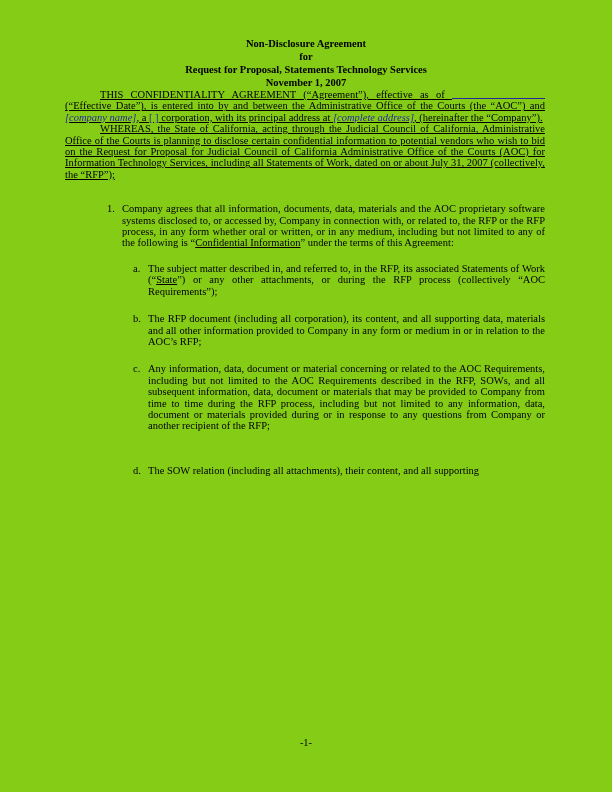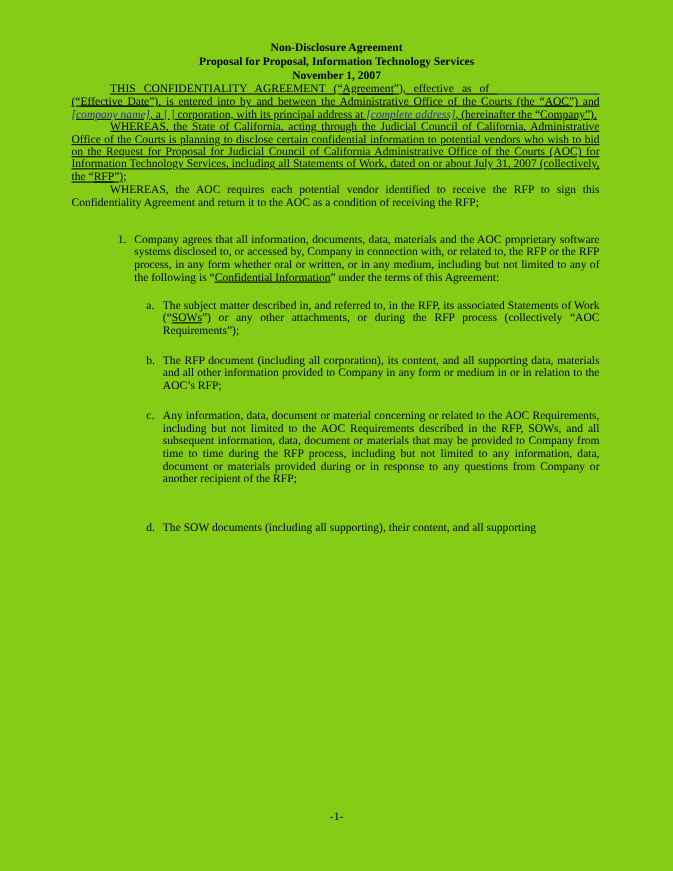--- a/index.html
+++ b/index.html
@@ -73,56 +73,56 @@
     vertical-align: baseline;
   }
 </style>
 </head>
 <body>
 
 <div class="page">
 
   <header class="title-block">
     <div>Non-Disclosure Agreement</div>
-    <div>Proposal for Proposal, Information Technology Services</div>
+    <div>for</div>
+    <div>Request for Proposal, Statements Technology Services</div>
     <div>November 1, 2007</div>
   </header>
 
   <main class="content">
 
     <p class="para mt-intro"><span class="seg-n">THIS CONFIDENTIALITY AGREEMENT (“</span><span class="seg-u">Agreement</span><span class="seg-n">”), effective as of </span><span class="seg-blank" style="width: 93px;">&nbsp;</span><span class="seg-n"> (“</span><span class="seg-u">Effective Date</span><span class="seg-n">”), is entered into by and between the Administrative Office of the Courts (the “</span><span class="seg-u">AOC</span><span class="seg-n">”) and </span><span class="seg-bi">[company name]</span><span class="seg-n">, a </span><span class="seg-b">[ ]</span><span class="seg-n"> corporation, with its principal address at </span><span class="seg-bi">[complete address]</span><span class="seg-n">, (hereinafter the “</span><span class="seg-u">Company</span><span class="seg-n">”).</span></p>
 
     <p class="para mt-w1"><span class="seg-n">WHEREAS, the State of California, acting through the Judicial Council of California, Administrative Office of the Courts is planning to disclose certain confidential information to potential vendors who wish to bid on the Request for Proposal for Judicial Council of California Administrative Office of the Courts (AOC) for Information Technology Services, including all Statements of Work, dated on or about July 31, 2007 (collectively, the “</span><span class="seg-u">RFP</span><span class="seg-n">”);</span></p>
 
 
-    <p class="para mt-w3"><span class="seg-n">WHEREAS, the AOC requires each potential vendor identified to receive the RFP to sign this Confidentiality Agreement and return it to the AOC as a condition of receiving the RFP;</span></p>
 
 
     <div class="num-item mt-c1">
       <span class="marker">1.</span>
       <div class="item-text"><span class="seg-n">Company agrees that all information, documents, data, materials and the AOC proprietary software systems disclosed to, or accessed by, Company in connection with, or related to, the RFP or the RFP process, in any form whether oral or written, or in any medium, including but not limited to any of the following is “</span><span class="seg-u">Confidential Information</span><span class="seg-n">” under the terms of this Agreement:</span></div>
     </div>
 
     <div class="sub-item mt-a">
       <span class="marker">a.</span>
-      <div class="item-text"><span class="seg-n">The subject matter described in, and referred to, in the RFP, its associated Statements of Work (“</span><span class="seg-u">SOWs</span><span class="seg-n">”) or any other attachments, or during the RFP process (collectively “AOC Requirements”);</span></div>
+      <div class="item-text"><span class="seg-n">The subject matter described in, and referred to, in the RFP, its associated Statements of Work (“</span><span class="seg-u">State</span><span class="seg-n">”) or any other attachments, or during the RFP process (collectively “AOC Requirements”);</span></div>
     </div>
 
     <div class="sub-item mt-b">
       <span class="marker">b.</span>
       <div class="item-text"><span class="seg-n">The RFP document (including all corporation), its content, and all supporting data, materials and all other information provided to Company in any form or medium in or in relation to the AOC’s RFP;</span></div>
     </div>
 
     <div class="sub-item mt-c">
       <span class="marker">c.</span>
       <div class="item-text"><span class="seg-n">Any information, data, document or material concerning or related to the AOC Requirements, including but not limited to the AOC Requirements described in the RFP, SOWs, and all subsequent information, data, document or materials that may be provided to Company from time to time during the RFP process, including but not limited to any information, data, document or materials provided during or in response to any questions from Company or another recipient of the RFP;</span></div>
     </div>
 
     <div class="sub-item mt-d">
       <span class="marker">d.</span>
-      <div class="item-text"><span class="seg-n">The SOW documents (including all supporting), their content, and all supporting</span></div>
+      <div class="item-text"><span class="seg-n">The SOW relation (including all attachments), their content, and all supporting</span></div>
     </div>
 
   </main>
 
   <footer class="footer">-1-</footer>
 
 </div>
 
 </body></html>

